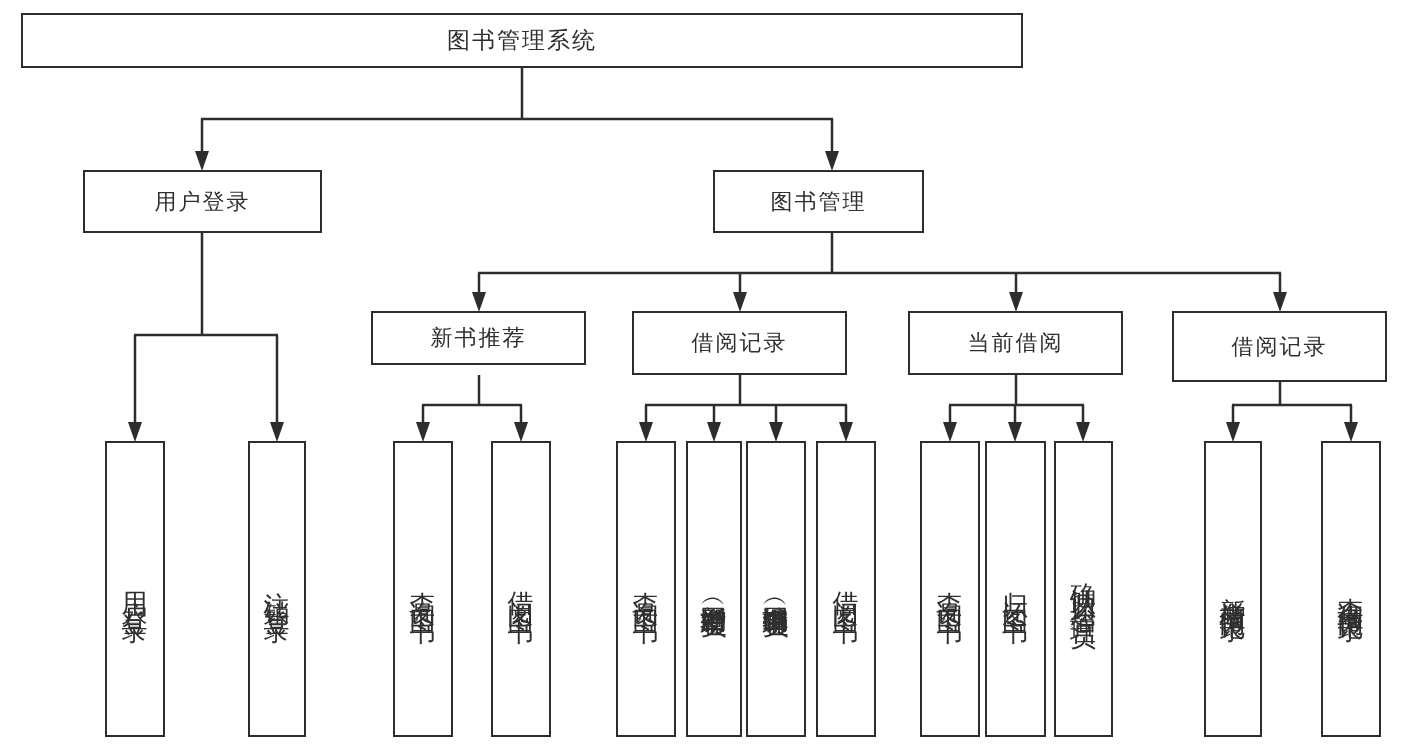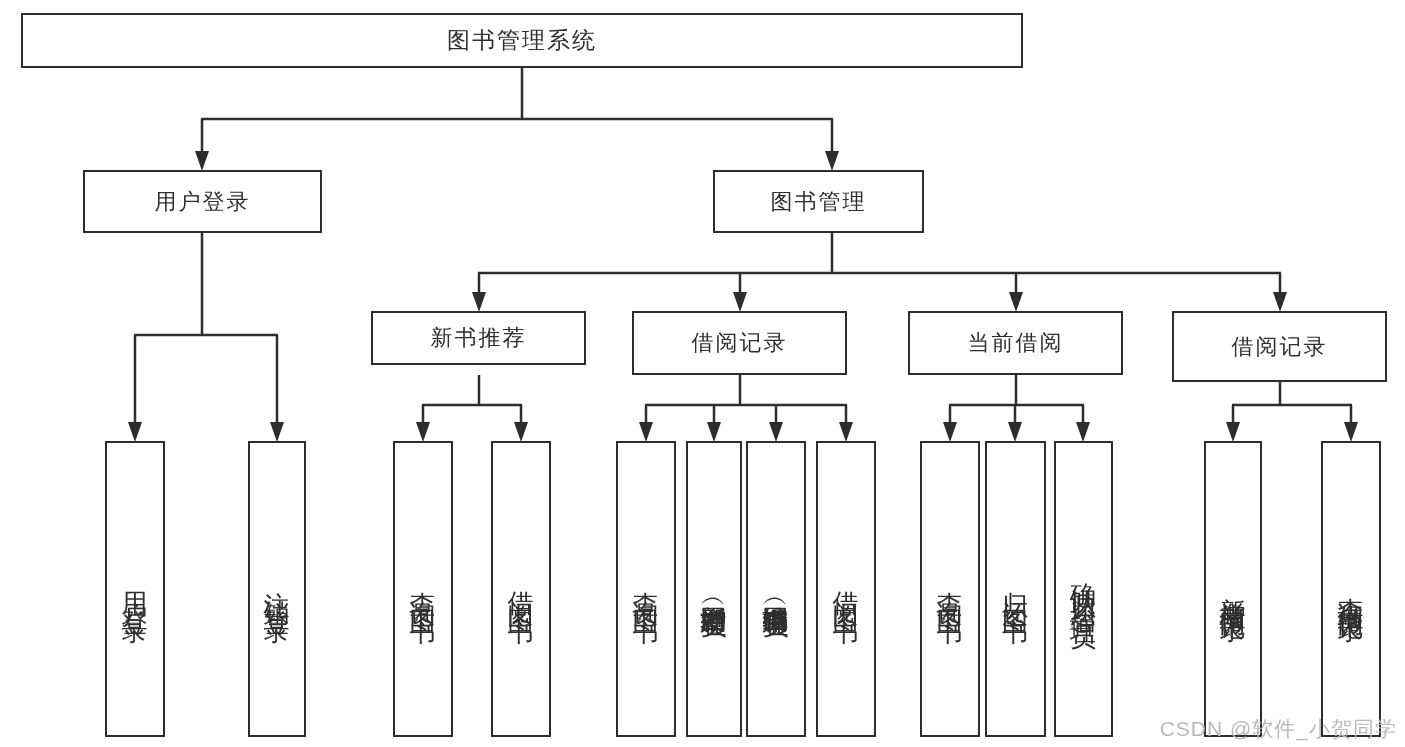--- a/index.html
+++ b/index.html
@@ -139,15 +139,14 @@
     <span>确认归还（管理员）</span>
   </div>
 
   <div class="node v med" style="left:1204px; top:441px; width:58px; height:296px;">
     <span>新增借阅记录</span>
   </div>
   <div class="node v med" style="left:1321px; top:441px; width:60px; height:296px;">
     <span>查询借阅记录</span>
   </div>
 
-  <div class="watermark">CSDN @软件_小贺同学</div>
 
 </div>
 
 </body></html>

